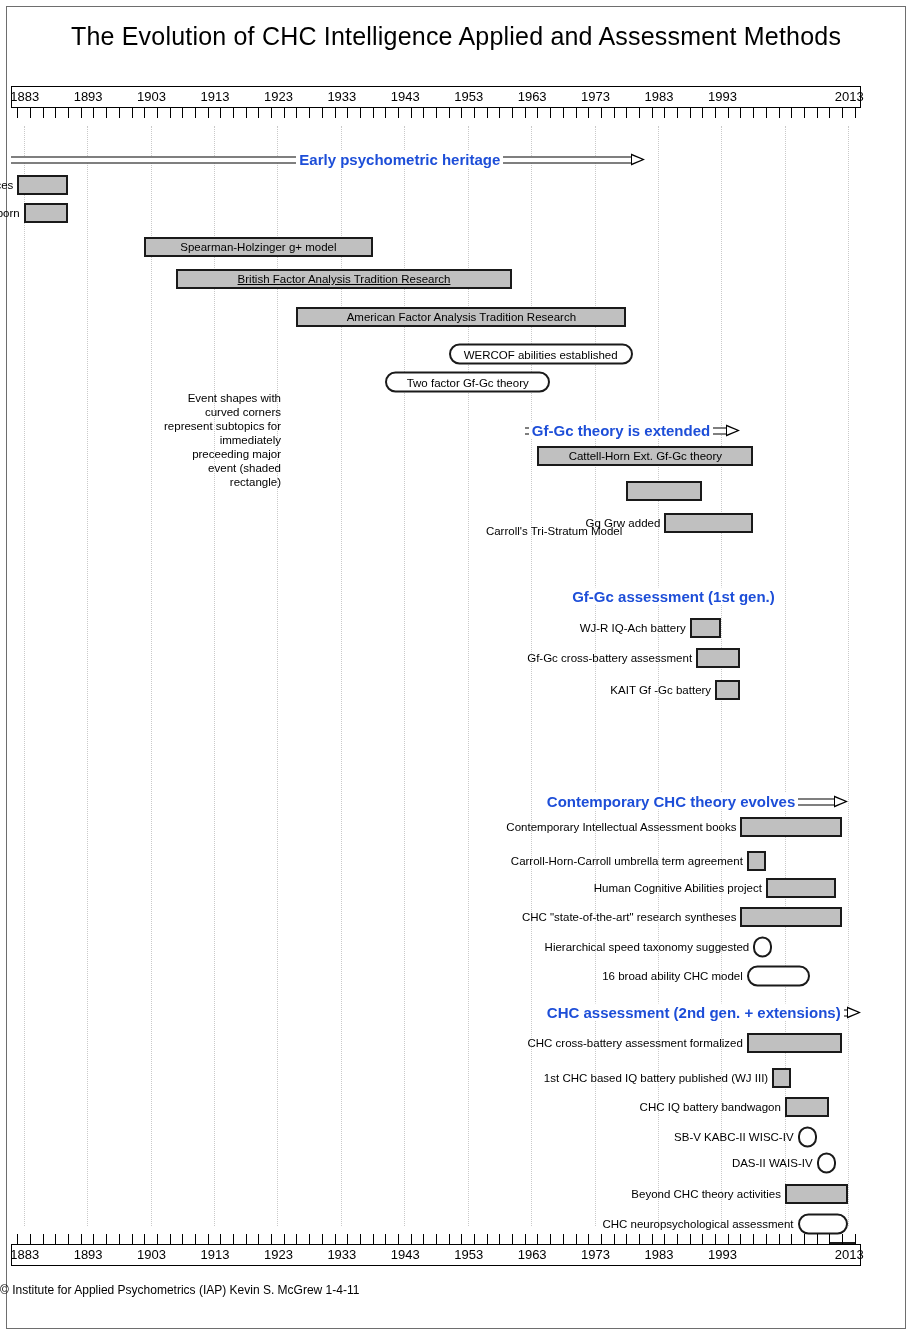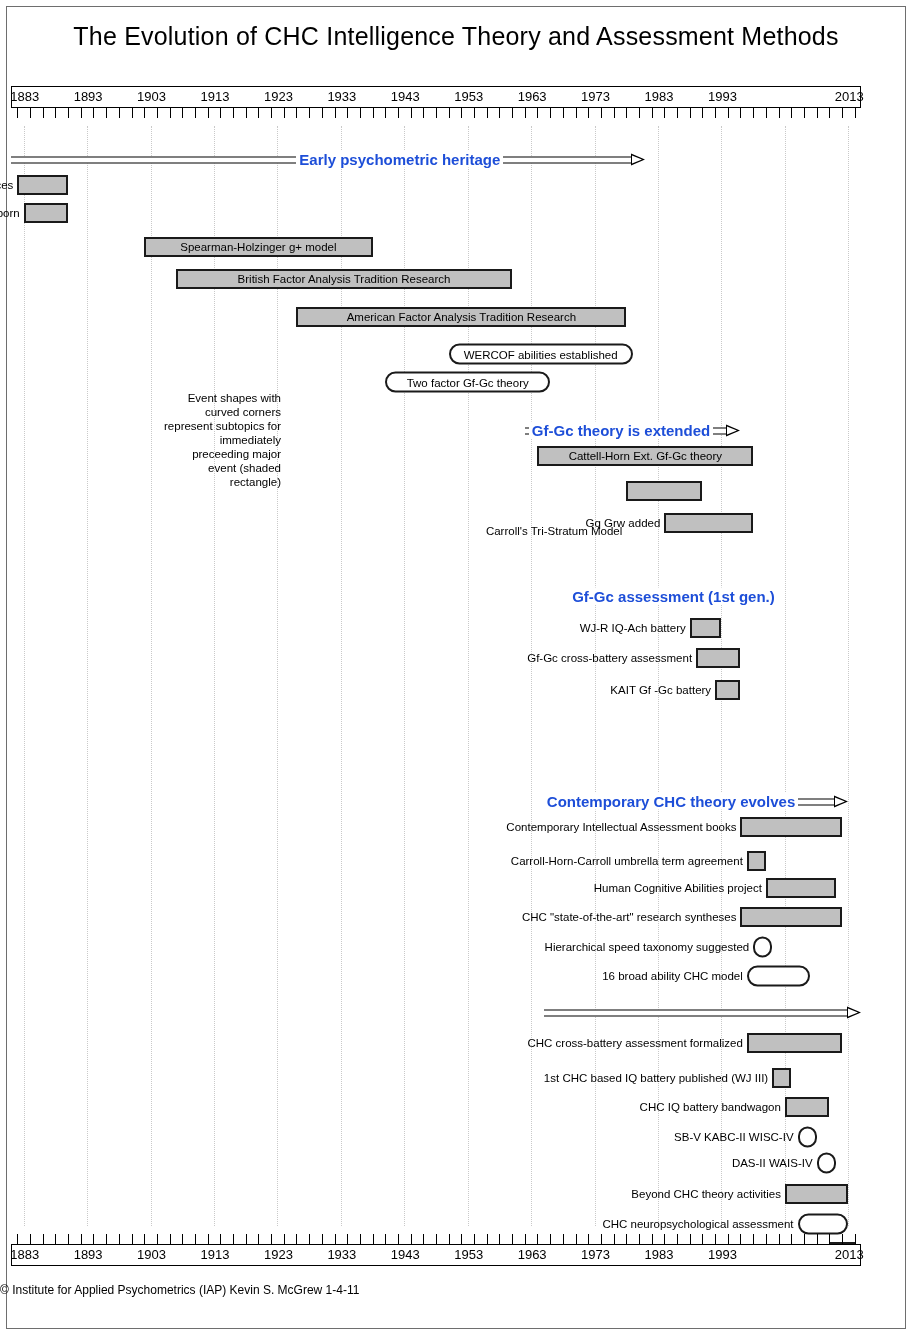--- a/index.html
+++ b/index.html
@@ -135,21 +135,21 @@
     position:absolute;left:0;top:1283px;width:912px;
     font-size:12px;color:#000;
   }
 </style>
 </head>
 <body>
 
 <div id="page">
   <div id="frame"></div>
 
-  <div id="title">The Evolution of CHC Intelligence Theory and Assessment Methods</div>
+  <div id="title">The Evolution of CHC Intelligence Applied and Assessment Methods</div>
 
   <div id="plot">
 
     <div class="ruler" id="ruler-top">
         <span class="yr" style="left: 12.6866px;">1883</span>
         <span class="yr" style="left: 76.1194px;">1893</span>
         <span class="yr" style="left: 139.552px;">1903</span>
         <span class="yr" style="left: 202.985px;">1913</span>
         <span class="yr" style="left: 266.418px;">1923</span>
         <span class="yr" style="left: 329.851px;">1933</span>
@@ -261,21 +261,21 @@
           <div class="sub-label" style="right: 847.657px;">Galton and individual differences</div>
         </div>
         <div class="row" style="top: 76px;">
           <div class="shape bar" style="left: 12.6866px; width: 44.403px;"></div>
           <div class="sub-label" style="right: 841.313px;">"Mental test" concept born</div>
         </div>
         <div class="row" style="top: 110px;">
           <div class="shape bar centered-text" style="left: 133.209px; width: 228.358px;">Spearman-Holzinger g+ model</div>
         </div>
         <div class="row" style="top: 142px;">
-          <div class="shape bar centered-text" style="left: 164.925px; width: 336.194px;">British Factor Analysis Tradition Research</div>
+          <div class="shape bar centered-text" style="left: 164.925px; width: 336.194px; text-decoration: underline;">British Factor Analysis Tradition Research</div>
         </div>
         <div class="row" style="top: 180px;">
           <div class="shape bar centered-text" style="left: 285.448px; width: 329.851px;">American Factor Analysis Tradition Research</div>
         </div>
         <div class="row" style="top: 217px;">
           <div class="shape round centered-text" style="left: 437.687px; width: 183.955px;">WERCOF abilities established</div>
         </div>
         <div class="row" style="top: 245px;">
           <div class="shape round centered-text" style="left: 374.254px; width: 164.925px;">Two factor Gf-Gc theory</div>
         </div>
@@ -345,20 +345,21 @@
         </div>
         <div class="row" style="top: 839px;">
           <div class="shape round" style="left: 735.821px; width: 63.4328px;"></div>
           <div class="sub-label" style="right: 118.179px;">16 broad ability CHC model</div>
         </div>
         <div class="row" style="top: 875px;">
           <div class="arrow" style="left: 532.836px; width: 317.164px;">
             <div class="shaft" style="width: 303.164px;"></div>
             <div class="head" style="left: 303.164px;"></div>
           </div>
+          <div class="major-label" style="left: 532.836px; background: rgb(255, 255, 255); padding: 0px 3px;">CHC assessment (2nd gen. + extensions)</div>
         </div>
         <div class="row" style="top: 906px;">
           <div class="shape bar" style="left: 735.821px; width: 95.1493px;"></div>
           <div class="sub-label" style="right: 118.179px;">CHC cross-battery assessment formalized</div>
         </div>
         <div class="row" style="top: 941px;">
           <div class="shape bar" style="left: 761.194px; width: 19.0299px;"></div>
           <div class="sub-label" style="right: 92.806px;">1st CHC based IQ battery published (WJ III)</div>
         </div>
         <div class="row" style="top: 970px;">

